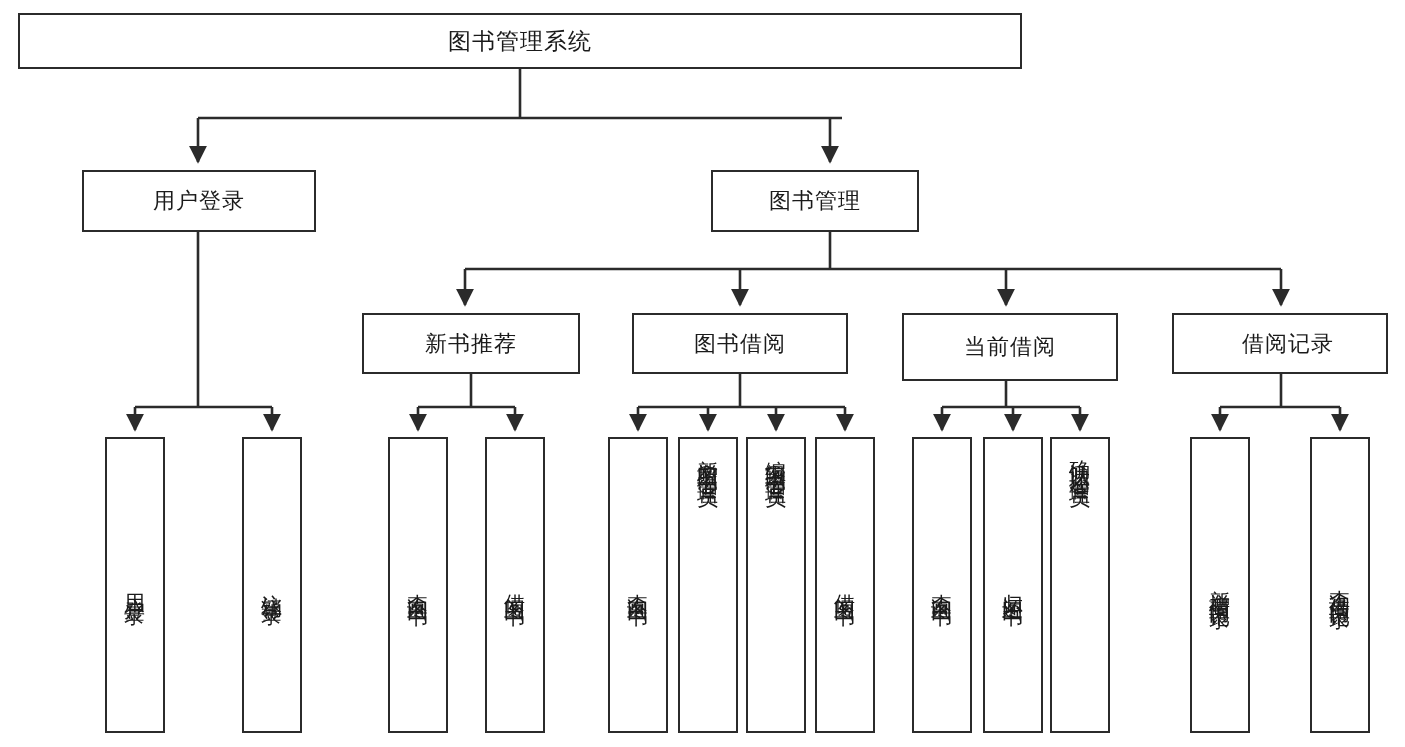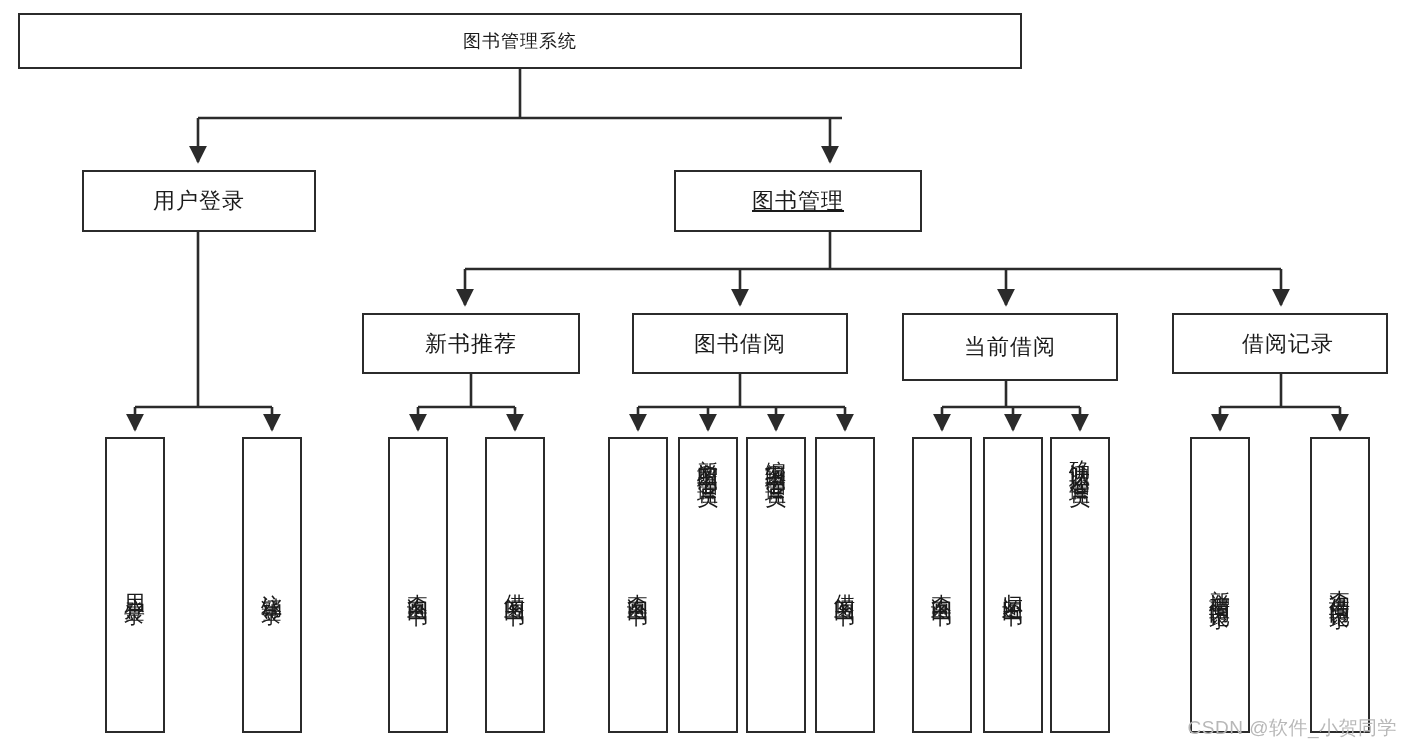--- a/index.html
+++ b/index.html
@@ -33,21 +33,21 @@
     background: #ffffff;
     color: #1a1a1a;
     display: flex;
     align-items: center;
     justify-content: center;
     font-size: 22px;
     line-height: 1.25;
     letter-spacing: 1px;
   }
   .node-box.level-root {
-    font-size: 18px;
+    font-size: 23px;
   }
   .node-box.level-2,
   .node-box.level-3 {
     font-size: 22px;
   }
   .node-box.leaf {
     font-size: 21px;
     align-items: flex-start;
     justify-content: center;
     padding-top: 4px;
@@ -141,21 +141,21 @@
     </g>
   </svg>
 
   <div class="node-box level-root" style="left:18px; top:13px; width:1004px; height:56px;">
     <span>图书管理系统</span>
   </div>
 
   <div class="node-box level-2" style="left:82px; top:170px; width:234px; height:62px;">
     <span>用户登录</span>
   </div>
-  <div class="node-box level-2" style="left:674px; top:170px; width:248px; height:62px;text-decoration:underline;">
+  <div class="node-box level-2" style="left:711px; top:170px; width:208px; height:62px;">
     <span>图书管理</span>
   </div>
 
   <div class="node-box level-3" style="left:362px; top:313px; width:218px; height:61px;">
     <span>新书推荐</span>
   </div>
   <div class="node-box level-3" style="left:632px; top:313px; width:216px; height:61px;">
     <span>图书借阅</span>
   </div>
   <div class="node-box level-3" style="left:902px; top:313px; width:216px; height:68px;">
@@ -202,15 +202,14 @@
     <span class="leaf-text">确认归还（管理员）</span>
   </div>
 
   <div class="node-box leaf center-v" style="left:1190px; top:437px; width:60px; height:296px;">
     <span class="leaf-text">新增借阅记录</span>
   </div>
   <div class="node-box leaf center-v" style="left:1310px; top:437px; width:60px; height:296px;">
     <span class="leaf-text">查询借阅记录</span>
   </div>
 
-  <div class="watermark">CSDN @软件_小贺同学</div>
 
 </div>
 
 </body></html>

